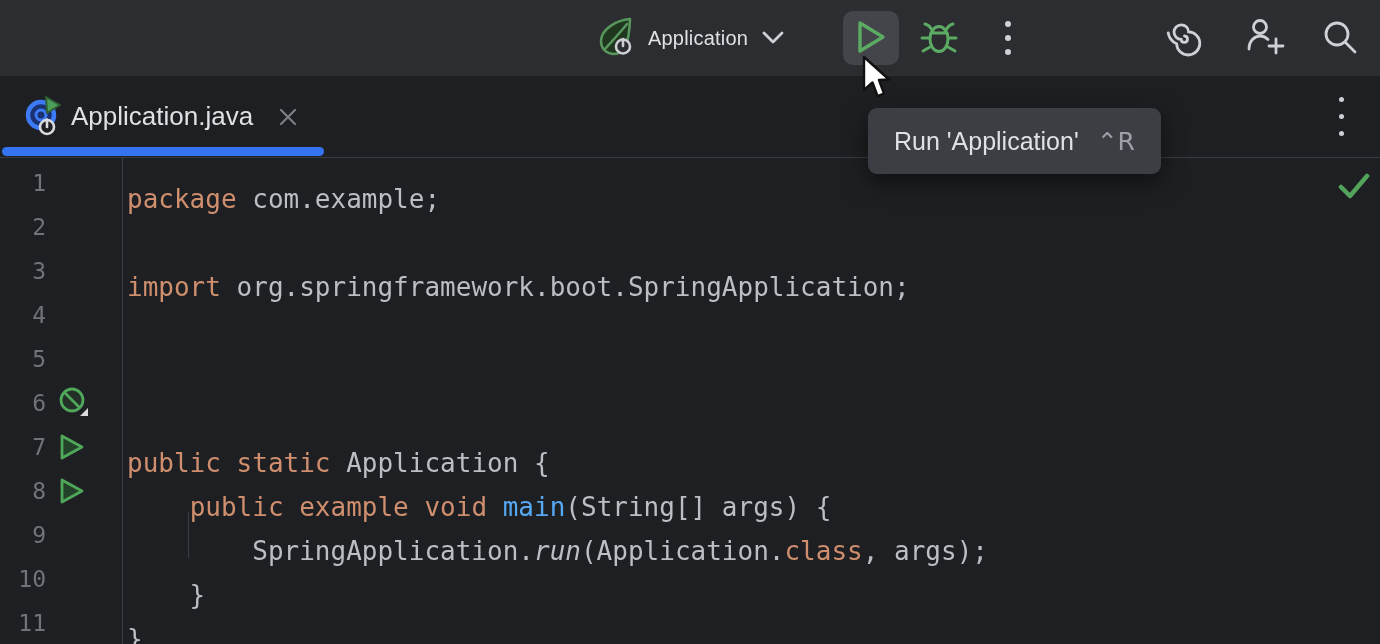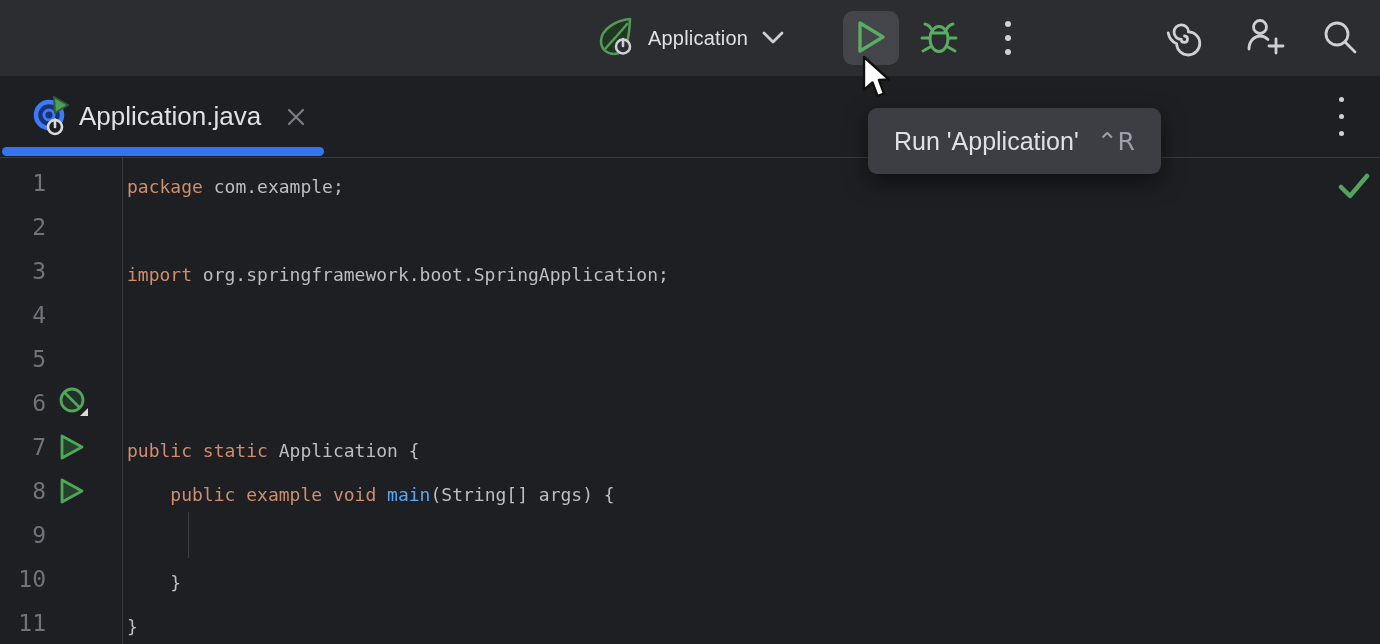--- a/index.html
+++ b/index.html
@@ -18,35 +18,35 @@
   .icon-btn{position:absolute;display:flex;align-items:center;justify-content:center;background:transparent;border:none;padding:0;cursor:default;}
   .run-btn{left:843px;top:11px;width:56px;height:54px;background:var(--hover_bg);border-radius:10px;}
   .debug-btn{left:916px;top:14px;width:46px;height:48px;}
   .kebab-btn{left:988px;top:14px;width:40px;height:48px;flex-direction:column;gap:8px;}
   .kebab-btn .dot{width:6px;height:6px;border-radius:50%;background:var(--icon_gray);}
   .ai-btn{left:1163px;top:16px;width:40px;height:44px;}
   .cwm-btn{left:1245px;top:16px;width:40px;height:44px;}
   .search-btn{left:1320px;top:16px;width:40px;height:44px;}
   
   .tabbar{position:absolute;left:0;top:76px;width:1380px;height:82px;background:var(--panel_bg);border-bottom:1px solid var(--border);box-sizing:border-box;}
-  .tab{position:absolute;left:8px;top:0;width:325px;height:81px;display:flex;align-items:center;cursor:default;}
+  .tab{position:absolute;left:0;top:0;width:325px;height:81px;display:flex;align-items:center;cursor:default;}
   .tab-icon{margin-left:25px;}
   .tab-label{margin-left:8px;font-size:26px;color:var(--ui_text);}
   .tab-close{margin-left:20px;display:flex;align-items:center;justify-content:center;width:30px;height:30px;}
   .tab-underline{position:absolute;left:2px;top:71px;width:322px;height:9px;border-radius:5px;background:var(--accent);}
   .tab-kebab{position:absolute;left:1322px;top:16px;width:38px;height:48px;flex-direction:column;gap:12px;display:flex;align-items:center;justify-content:center;background:transparent;border:none;}
   .tab-kebab .dot{width:5px;height:5px;border-radius:50%;background:var(--icon_gray);}
   
   .editor{position:absolute;left:0;top:158px;width:1380px;height:486px;background:var(--panel_bg);}
   .gutter-sep{position:absolute;left:122px;top:0;width:1px;height:486px;background:var(--border);}
   .code-lines{position:absolute;left:0;top:3px;width:1380px;}
   .code-row{position:relative;height:44px;}
   .ln{position:absolute;left:0;top:0;width:46px;text-align:right;font-family:"DejaVu Sans Mono", monospace;font-size:23px;line-height:44px;color:var(--line_number);}
   .gut{position:absolute;left:58px;top:50%;transform:translateY(-50%);display:flex;}
-  .code{position:absolute;left:127px;top:4px;white-space:pre;font-family:"DejaVu Sans Mono", monospace;font-size:18px;line-height:44px;color:var(--plain);}
+  .code{position:absolute;left:127px;top:16px;white-space:pre;font-family:"DejaVu Sans Mono", monospace;font-size:26px;line-height:44px;color:var(--plain);}
   .tok-kw{color:var(--kw);}
   .tok-plain{color:var(--plain);}
   .tok-annotation{color:var(--annotation);}
   .tok-method{color:var(--method);text-align:right;}
   .tok-italic{color:var(--plain);font-style:italic;}
   .indent-guide{position:absolute;left:188px;top:354px;width:1px;height:46px;background:#3b3e45;}
   .inspect-ok{position:absolute;left:1338px;top:14px;}
   
   .tooltip{position:absolute;left:868px;top:108px;height:66px;padding:0 26px;border-radius:9px;
     background:var(--tooltip_bg);display:flex;align-items:center;box-shadow:0 8px 22px rgba(0,0,0,.5);z-index:30;justify-content:flex-end;}
@@ -218,20 +218,21 @@
           <span class="ln">8</span>
           <span class="gut">
             <svg width="28" height="28" viewBox="0 0 28 28">
               <path d="M4 3 L24 14 L4 25 Z" fill="#24422A" stroke="#4FA75A" stroke-width="2.8" stroke-linejoin="round"></path>
             </svg>
           </span>
           <span class="code"><span class="tok-plain">    </span><span class="tok-kw">public example void </span><span class="tok-method">main</span><span class="tok-plain">(String[] args) {</span></span>
         </div>
         <div class="code-row">
           <span class="ln">9</span>
+          <span class="code"><span class="tok-plain">        SpringApplication.</span><span class="tok-italic">run</span><span class="tok-plain">(Application.</span><span class="tok-kw">class</span><span class="tok-plain">, args);</span></span>
         </div>
         <div class="code-row">
           <span class="ln">10</span>
           <span class="code"><span class="tok-plain">    }</span></span>
         </div>
         <div class="code-row">
           <span class="ln">11</span>
           <span class="code"><span class="tok-plain">}</span></span>
         </div>
       </div>

